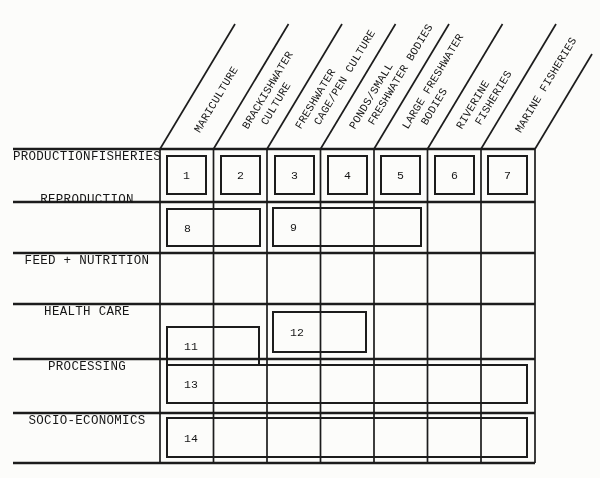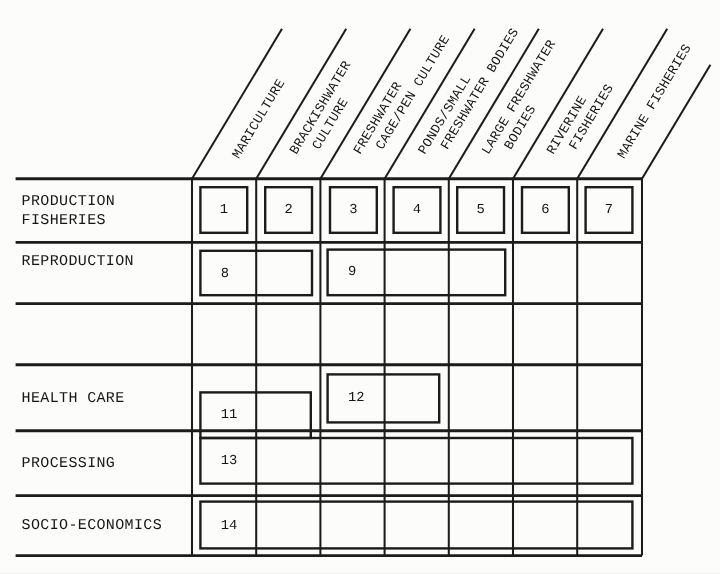--- a/index.html
+++ b/index.html
@@ -8,21 +8,21 @@
     width:600px;height:478px;
     background:#fcfcfa;
     overflow:hidden;
     font-family:"Liberation Mono","DejaVu Sans Mono",monospace;
     color:#161616;
   }
   .grid{position:absolute;left:0;top:0;}
   .rowlabel{
     position:absolute;
     left:18px;width:138px;
-    display:flex;flex-direction:column;justify-content:center;
+    display:flex;flex-direction:row;justify-content:center;
     font-size:12.5px;line-height:16px;letter-spacing:0.3px;
     white-space:nowrap;
     font-family:Liberation Mono, monospace;
   }
   .rowlabel span{display:block;}
   .rowlabel span:empty{display:none;}
   .diag{
     position:absolute;
     width:182px;height:46px;
     transform:rotate(-59deg);
@@ -117,20 +117,24 @@
   </div>
 
   <div class="rowlabel" style="top:149px;height:53px">
     <span>PRODUCTION</span>
     <span>FISHERIES</span>
   </div>
   <div class="rowlabel" style="top:192px;height:51px">
     <span>REPRODUCTION</span>
 
   </div>
+  <div class="rowlabel" style="top:253px;height:51px">
+    <span>FEED + NUTRITION</span>
+
+  </div>
   <div class="rowlabel" style="top:304px;height:55px">
     <span>HEALTH CARE</span>
 
   </div>
   <div class="rowlabel" style="top:359px;height:54px">
     <span>PROCESSING</span>
 
   </div>
   <div class="rowlabel" style="top:413px;height:50px">
     <span>SOCIO-ECONOMICS</span>

